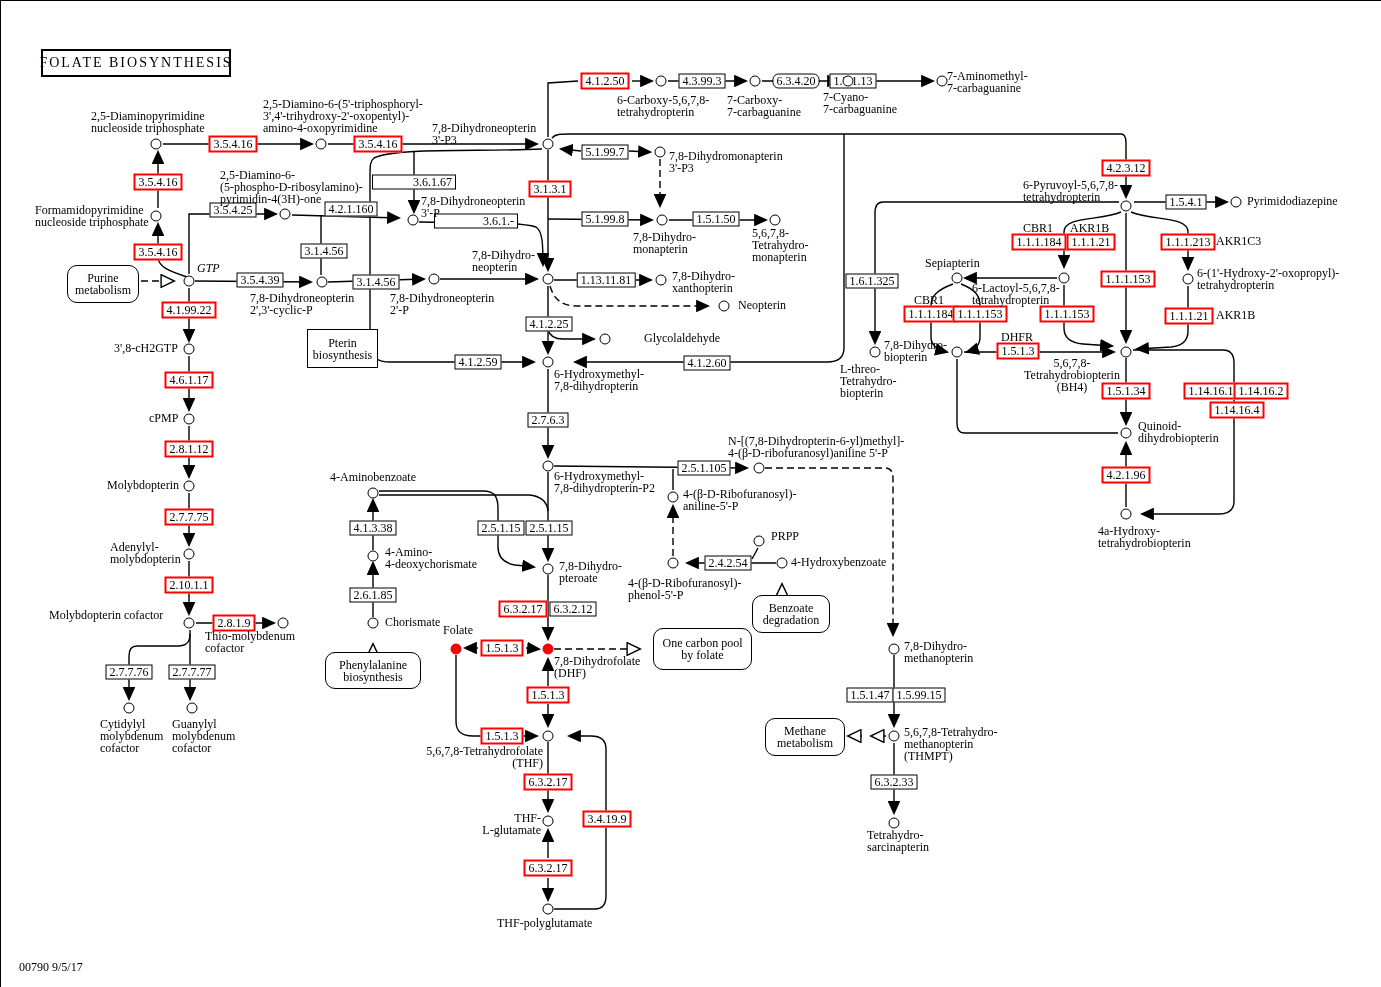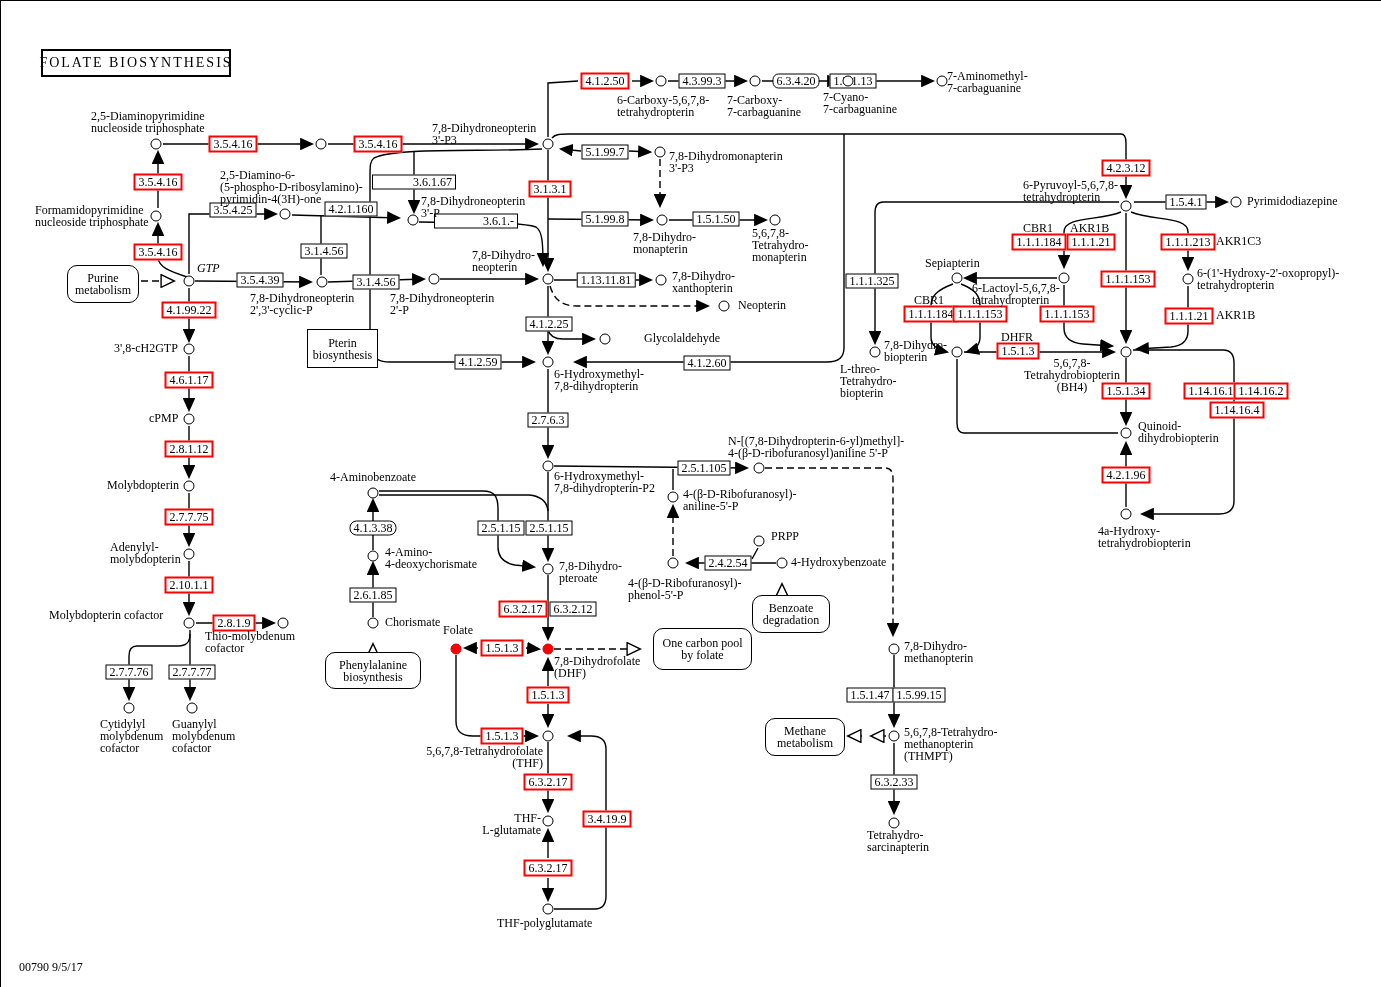--- a/index.html
+++ b/index.html
@@ -170,37 +170,37 @@
     <div class="enzyme" style="left: 701px; top: 80px;">4.3.99.3</div>
     <div class="enzyme" style="left: 795px; top: 80px; border-radius: 6px;">6.3.4.20</div>
     <div class="enzyme" style="left: 852px; top: 80px;">1.7.1.13</div>
     <div class="enzyme" style="left: 548px; top: 323px;">4.1.2.25</div>
     <div class="enzyme" style="left: 706px; top: 362px;">4.1.2.60</div>
     <div class="enzyme" style="left: 477px; top: 361px;">4.1.2.59</div>
     <div class="enzyme" style="left: 547px; top: 419px;">2.7.6.3</div>
     <div class="enzyme" style="left: 703px; top: 467px;">2.5.1.105</div>
     <div class="enzyme" style="left: 500px; top: 527px;">2.5.1.15</div>
     <div class="enzyme" style="left: 548px; top: 527px;">2.5.1.15</div>
-    <div class="enzyme" style="left: 372px; top: 527px; border-radius: 7px;">4.1.3.38</div>
+    <div class="enzyme" style="left: 372px; top: 527px;">4.1.3.38</div>
     <div class="enzyme" style="left: 372px; top: 594px;">2.6.1.85</div>
     <div class="enzyme" style="left: 727px; top: 562px;">2.4.2.54</div>
     <div class="enzyme red" style="left: 522px; top: 608px;">6.3.2.17</div>
     <div class="enzyme" style="left: 572px; top: 608px;">6.3.2.12</div>
     <div class="enzyme red" style="left: 501px; top: 647px;">1.5.1.3</div>
     <div class="enzyme red" style="left: 547px; top: 694px;">1.5.1.3</div>
     <div class="enzyme red" style="left: 501px; top: 735px;">1.5.1.3</div>
     <div class="enzyme red" style="left: 547px; top: 781px;">6.3.2.17</div>
     <div class="enzyme red" style="left: 606px; top: 818px;">3.4.19.9</div>
     <div class="enzyme red" style="left: 547px; top: 867px;">6.3.2.17</div>
     <div class="enzyme red" style="left: 1125px; top: 167px;">4.2.3.12</div>
     <div class="enzyme" style="left: 1185px; top: 201px;">1.5.4.1</div>
     <div class="enzyme red" style="left: 1038px; top: 241px;">1.1.1.184</div>
     <div class="enzyme red" style="left: 1090px; top: 241px;">1.1.1.21</div>
     <div class="enzyme red" style="left: 1187px; top: 241px;">1.1.1.213</div>
-    <div class="enzyme" style="left: 871px; top: 280px;">1.1.1.325</div>
+    <div class="enzyme" style="left: 871px; top: 280px;">1.6.1.325</div>
     <div class="enzyme red" style="left: 1127px; top: 278px;">1.1.1.153</div>
     <div class="enzyme red" style="left: 930px; top: 313px;">1.1.1.184</div>
     <div class="enzyme red" style="left: 979px; top: 313px;">1.1.1.153</div>
     <div class="enzyme red" style="left: 1066px; top: 313px;">1.1.1.153</div>
     <div class="enzyme red" style="left: 1188px; top: 315px;">1.1.1.21</div>
     <div class="enzyme red" style="left: 1017px; top: 350px;">1.5.1.3</div>
     <div class="enzyme red" style="left: 1125px; top: 390px;">1.5.1.34</div>
     <div class="enzyme red" style="left: 1210px; top: 390px;">1.14.16.1</div>
     <div class="enzyme red" style="left: 1260px; top: 390px;">1.14.16.2</div>
     <div class="enzyme red" style="left: 1236px; top: 409px;">1.14.16.4</div>
@@ -260,20 +260,23 @@
     <div class="compound" style="left: 188px; top: 348px;"></div>
     <div class="compound" style="left: 188px; top: 418px;"></div>
     <div class="compound" style="left: 188px; top: 485px;"></div>
     <div class="compound" style="left: 188px; top: 553px;"></div>
     <div class="compound" style="left: 188px; top: 622px;"></div>
     <div class="compound" style="left: 282px; top: 622px;"></div>
     <div class="compound" style="left: 128px; top: 707px;"></div>
     <div class="compound" style="left: 191px; top: 707px;"></div>
     <div class="lbl" style="left: 90px; top: 109px;">2,5-Diaminopyrimidine
 nucleoside triphosphate</div>
+    <div class="lbl" style="left: 262px; top: 97px;">2,5-Diamino-6-(5'-triphosphoryl-
+3',4'-trihydroxy-2'-oxopentyl)-
+amino-4-oxopyrimidine</div>
     <div class="lbl" style="left: 431px; top: 121px;">7,8-Dihydroneopterin
 3'-P3</div>
     <div class="lbl" style="left: 34px; top: 203px;">Formamidopyrimidine
 nucleoside triphosphate</div>
     <div class="lbl" style="left: 219px; top: 168px;">2,5-Diamino-6-
 (5-phospho-D-ribosylamino)-
 pyrimidin-4(3H)-one</div>
     <div class="lbl" style="left: 196px; top: 261px; font-style: italic;">GTP</div>
     <div class="lbl" style="left: 249px; top: 291px;">7,8-Dihydroneopterin
 2',3'-cyclic-P</div>

